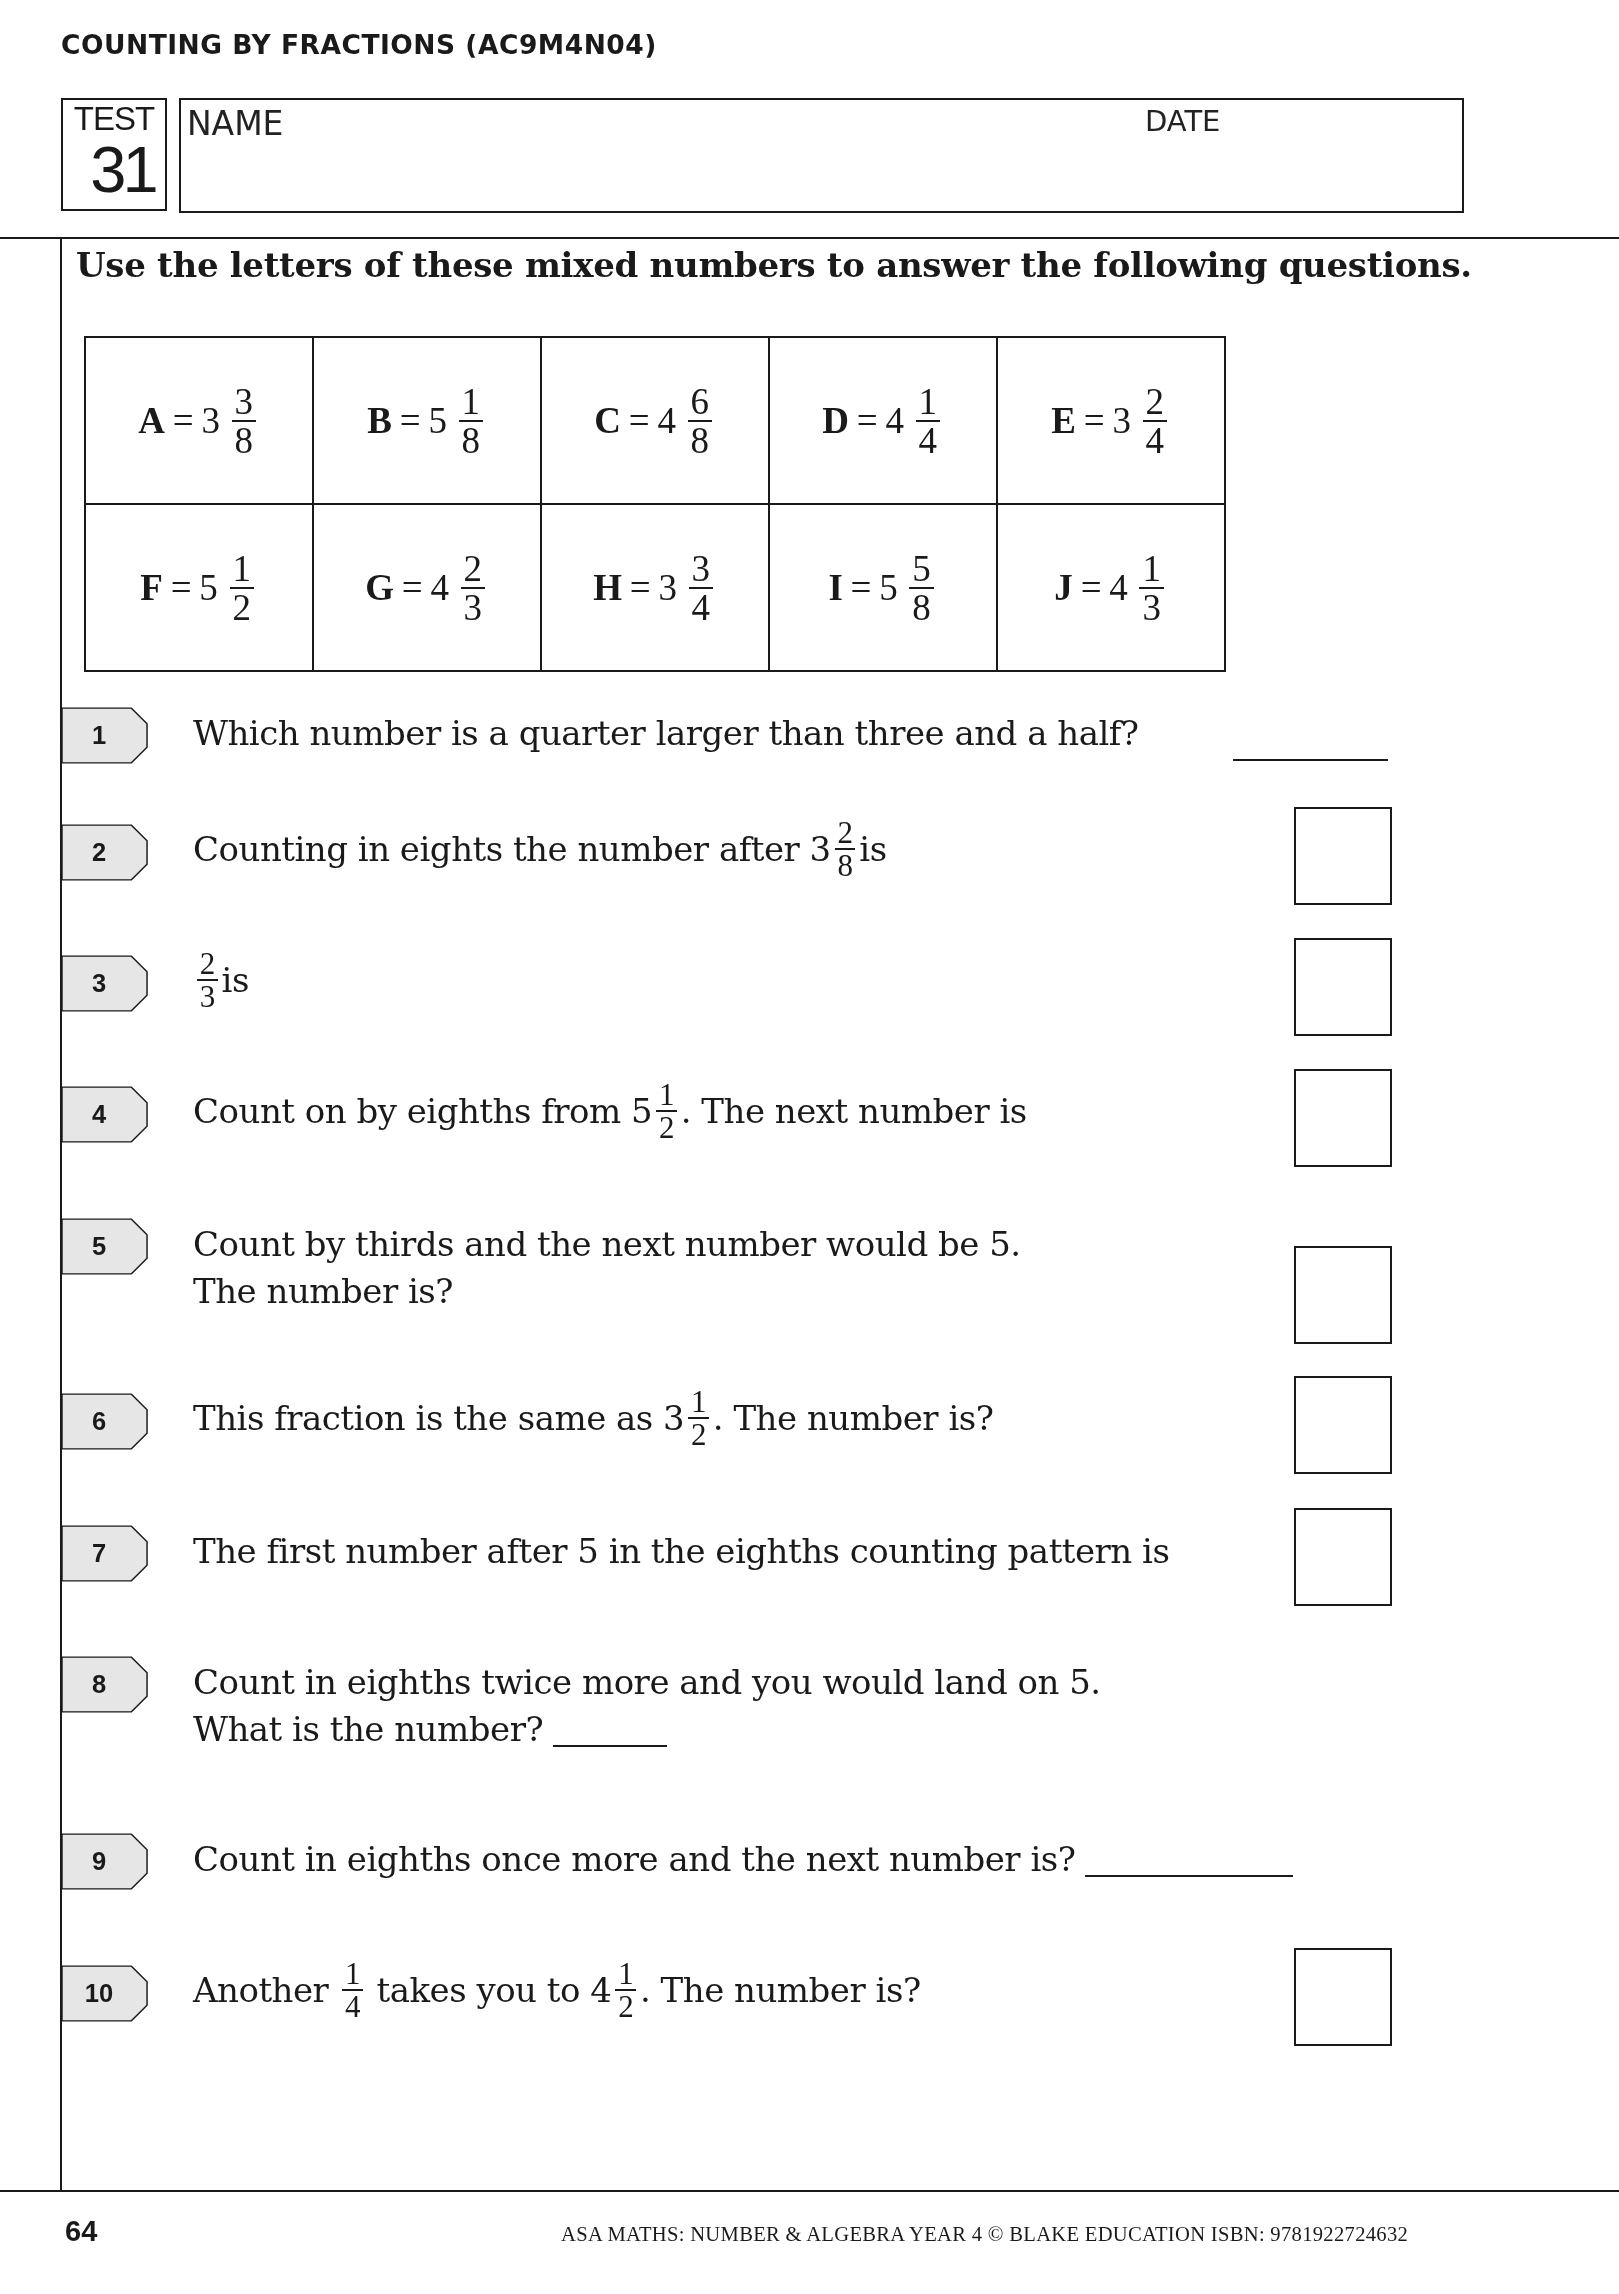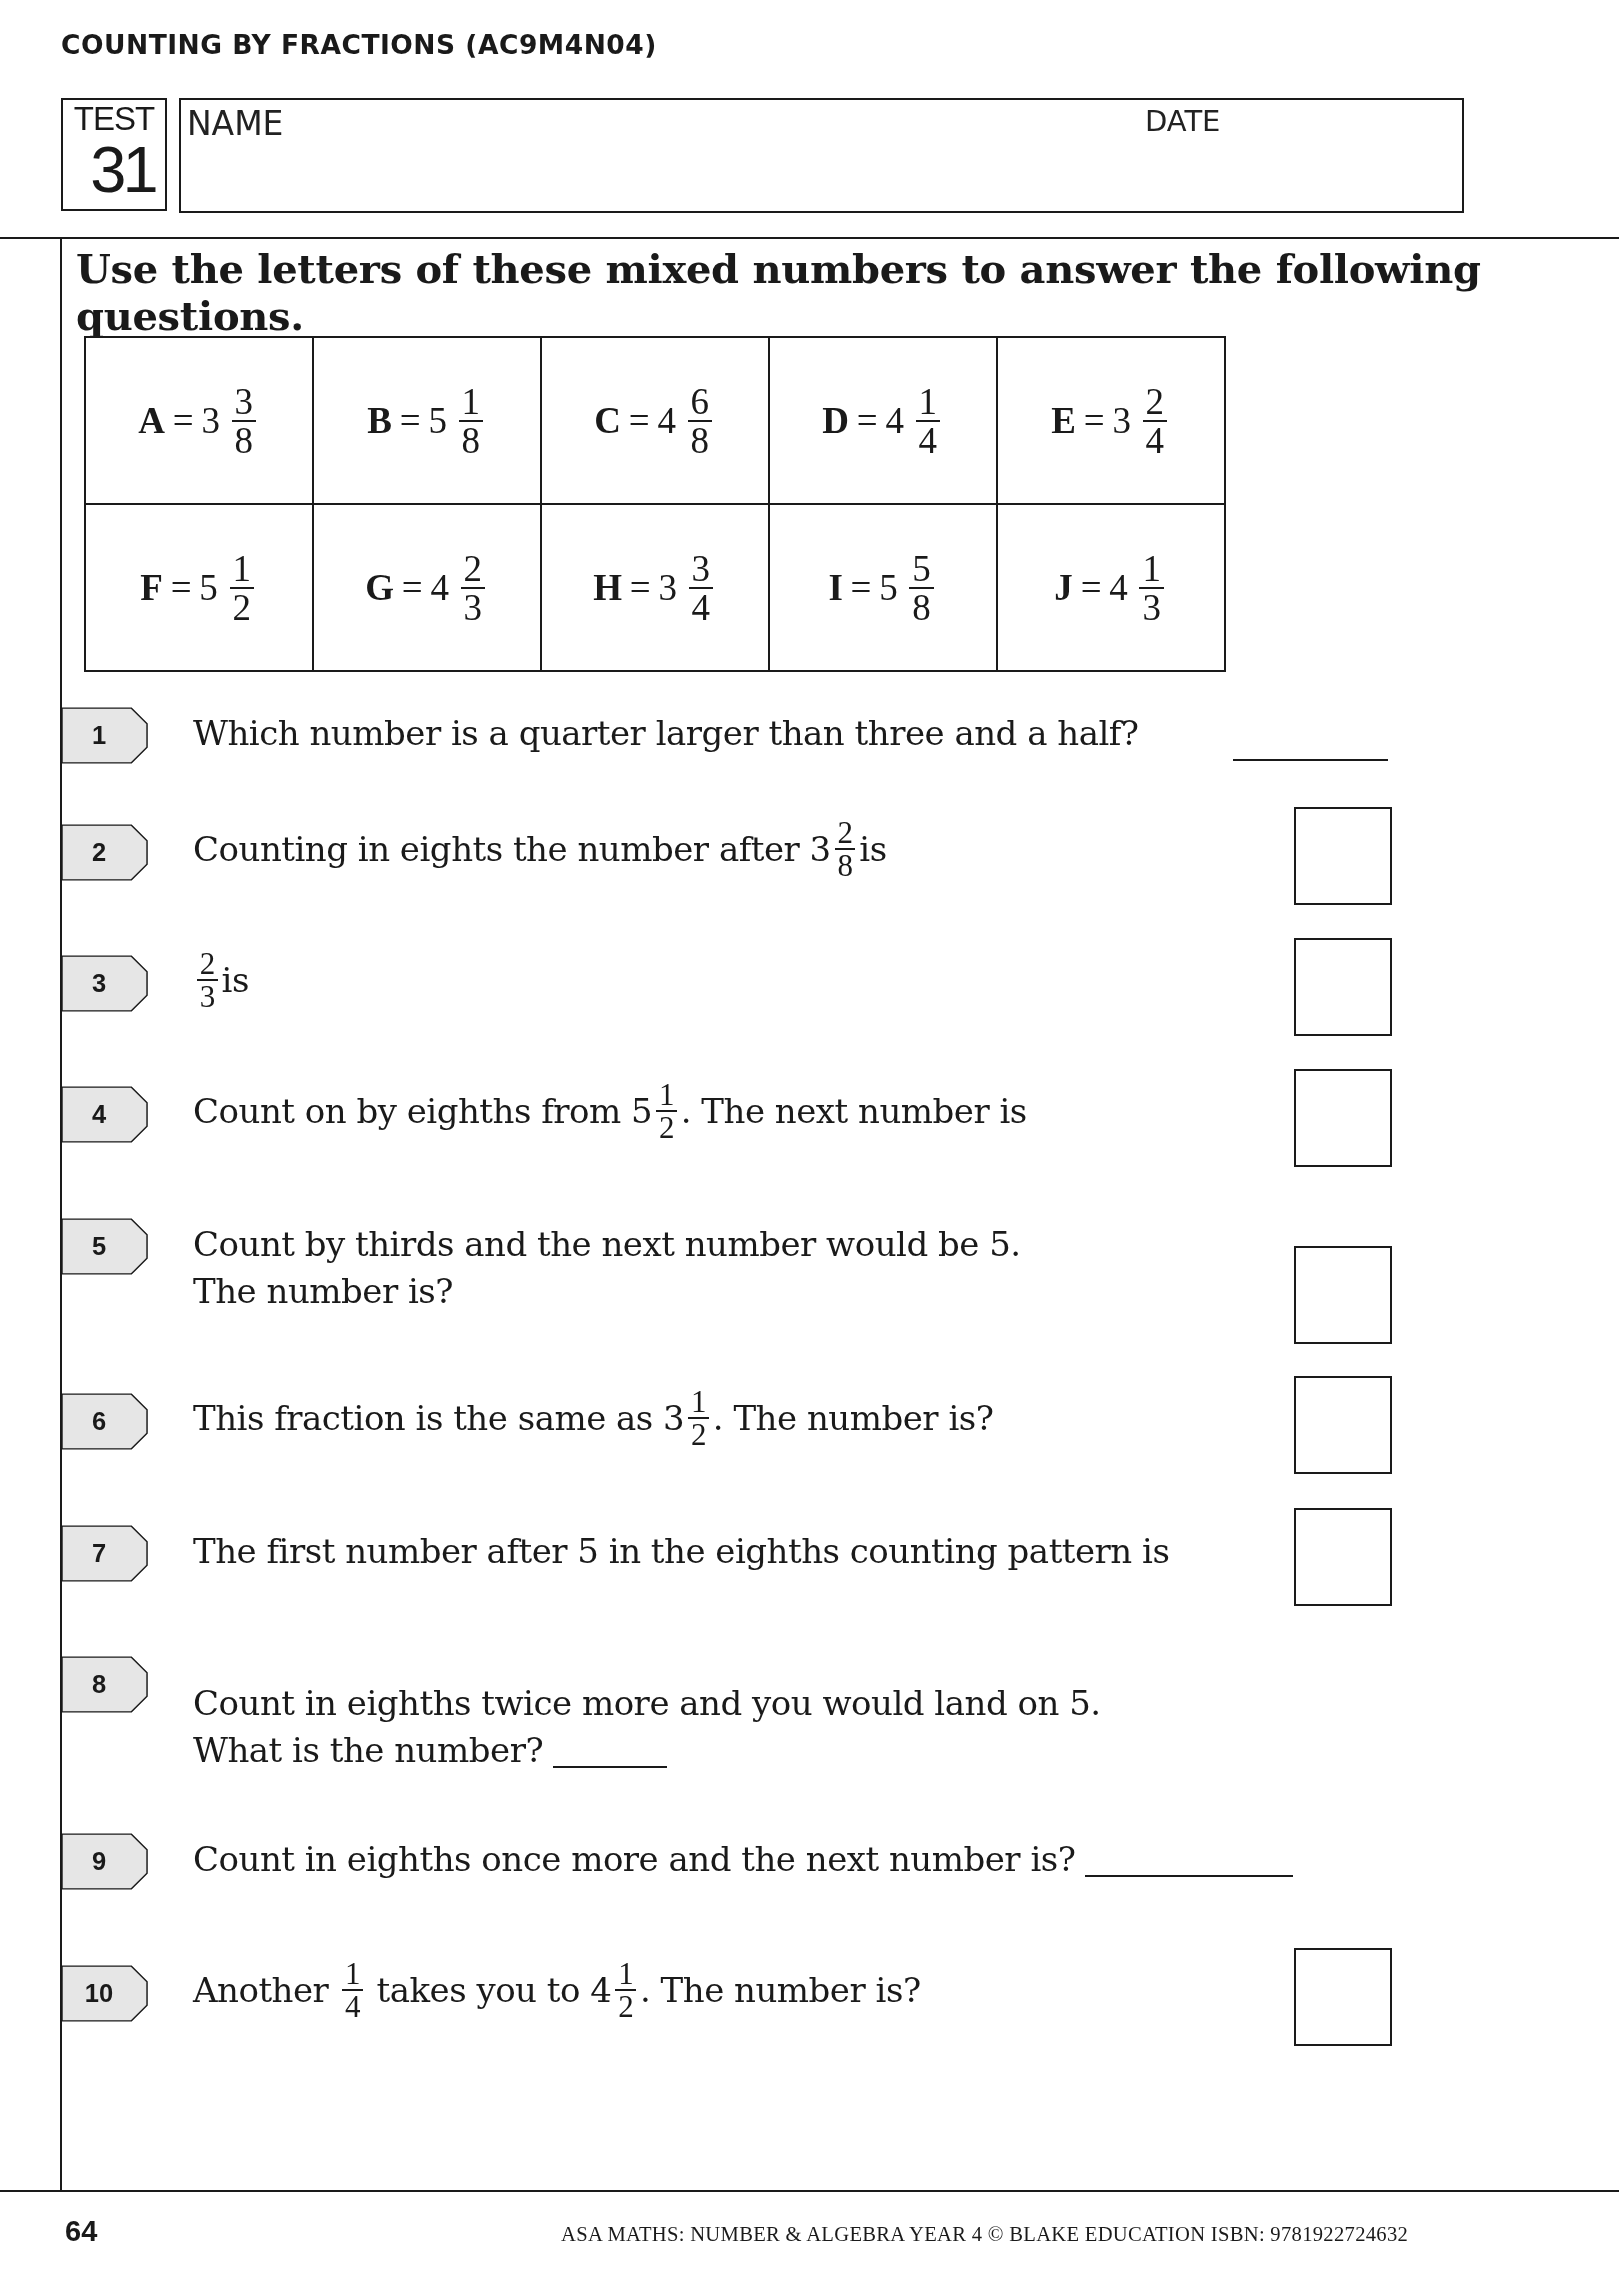--- a/index.html
+++ b/index.html
@@ -13,21 +13,21 @@
   .test-number { font-size: 65px; line-height: 69px; letter-spacing: -3.9px; padding-left: 17px; }
 
   .name-box { left: 179px; top: 98px; width: 1285px; height: 115px; border: 2px solid #1a1a1a; box-sizing: border-box; font-family: "DejaVu Sans", sans-serif; font-weight: 200; }
   .name-label { position: absolute; left: 5.9px; top: 3.9px; font-size: 33px; font-weight: normal; color: #222; }
   .date-label { position: absolute; left: 964px; top: 3.9px; font-size: 29px; font-weight: normal; color: #222; }
 
   .hrule-top { left: 0; top: 237px; width: 1619px; height: 2px; background: #1a1a1a; }
   .vrule { left: 60px; top: 237px; width: 2px; height: 1955px; background: #1a1a1a; }
   .hrule-bottom { left: 0; top: 2190px; width: 1619px; height: 2px; background: #1a1a1a; }
 
-  .instruction { left: 76px; top: 245px; font-size: 40px; font-weight: bold; font-family: "DejaVu Serif", serif; letter-spacing: -0.3px; }
+  .instruction { left: 76px; top: 245px; font-size: 34px; font-weight: bold; font-family: "DejaVu Serif", serif; letter-spacing: -0.3px; }
 
   .fraction-table { left: 84px; top: 336px; border-collapse: collapse; }
   .fraction-table td { width: 226px; height: 165px; border: 2.9px solid #1a1a1a; text-align: center; vertical-align: middle; padding: 0; font-family: "Liberation Serif", serif; font-size: 37px; }
   .cell-inner { display: inline-flex; align-items: center; gap: 7.8px; }
   .cell-letter { font-weight: bold; }
 
   .frac { display: inline-flex; flex-direction: column; align-items: center; vertical-align: middle; line-height: 1; margin: 0 3.9px; }
   .frac .num { padding: 0 2.9px; }
   .frac .den { border-top: 2px solid #1a1a1a; padding: 0 2.9px; }
   .table-frac { font-size: 37px; }
@@ -289,21 +289,21 @@
   <div class="answer-box" style="top:-45px; left:1233px;"></div>
 </div>
 
 <div class="abs question" style="top:1684px;">
   <div class="badge">
     <svg width="88" height="57" viewBox="0 0 90 58">
         <polygon points="1,1 72,1 88,17 88,41 72,57 1,57" fill="#e6e6e6" stroke="#1a1a1a" stroke-width="1.5"></polygon>
       </svg>
     <span class="badge-num">8</span>
   </div>
-  <div class="q-text" style="top:-25.5px;margin-top:21px;">
+  <div class="q-text" style="top:-25.5px;">
     <span class="line">Count in eighths twice more and you would land on 5.</span>
     <span class="line">
         <span>What is the number?</span>
         <span class="answer-line" style="position:relative; display:inline-block; width:114px; height:33px; margin-left:9.8px;"></span>
       </span>
   </div>
 </div>
 
 <div class="abs question" style="top:1861px;">
   <div class="badge">

